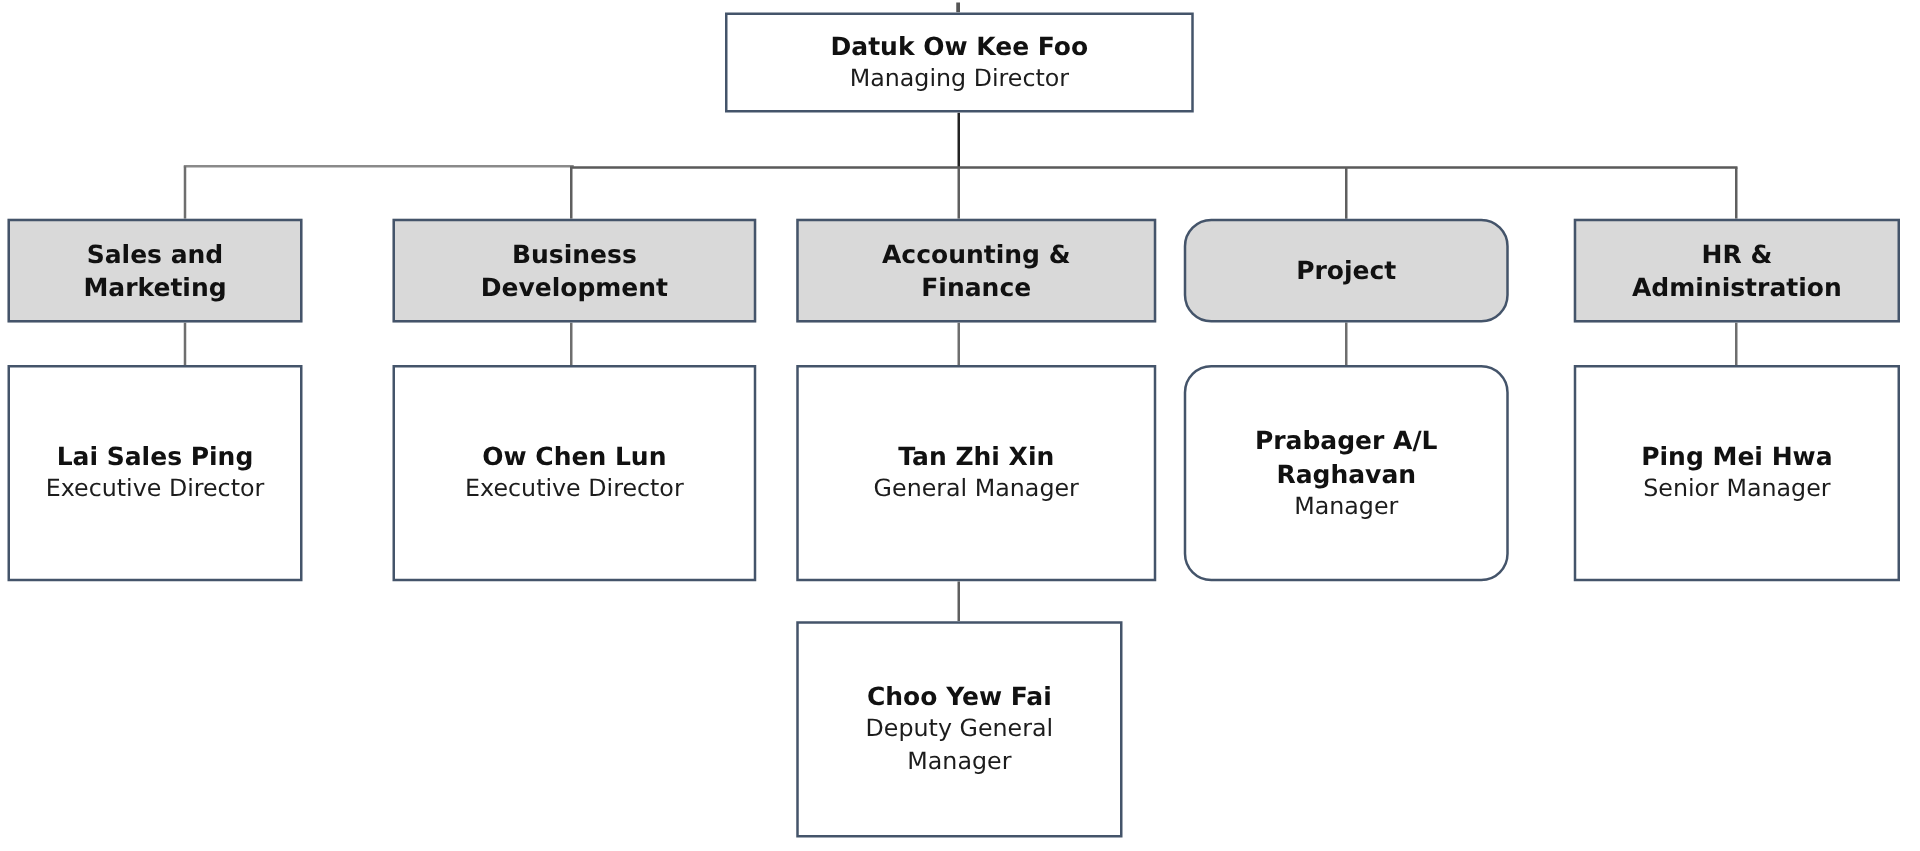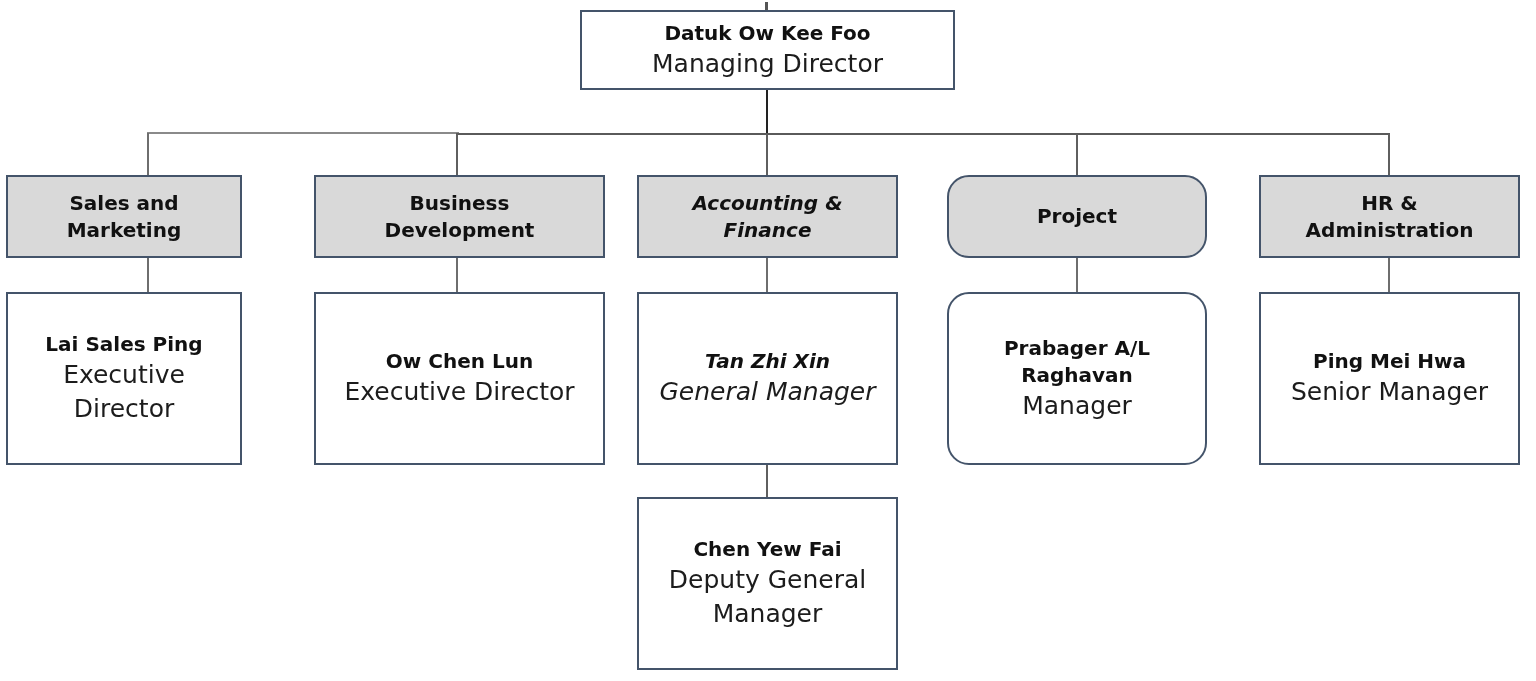--- a/index.html
+++ b/index.html
@@ -22,33 +22,33 @@
     justify-content: center;
     text-align: center;
     padding: 4px 8px;
   }
   .root-box  { left: 580px; top: 10px;  width: 375px; height: 80px;  background: #ffffff; }
   .dept-box  { top: 175px;  height: 83px;  background: #d9d9d9; }
   .person-box{ top: 292px;  height: 173px; background: #ffffff; }
   .sub-box   { left: 637px; top: 497px; width: 261px; height: 173px; background: #ffffff; }
   .col1 { left: 6px;   width: 236px; }
   .col2 { left: 314px;  width: 291px; }
-  .col3 { left: 637px;  width: 261px; font-style: italic; }
+  .col3 { left: 637px;  width: 288px; }
   .col4 { left: 947px;  width: 260px; border-radius: 22px; }
   .col5 { left: 1259px; width: 261px; }
   .bold-label, .person-name {
     font-weight: bold;
     font-size: 20px;
     color: #111111;
     line-height: 1.35;
     white-space: pre-line;
   }
   .person-title {
     font-weight: normal;
-    font-size: 25px;
+    font-size: 19px;
     color: #1c1c1c;
     line-height: 1.35;
     white-space: pre-line;
   }
   .line { position: absolute; }
   
   .stub-top      { left: 765px;  top: 2px;   width: 3px;    height: 8px;  background: #555555; }
   .v-root        { left: 766px;  top: 90px;  width: 2px;    height: 44px; background: #222222; }
   .h-main-left   { left: 147px;  top: 132px; width: 312px;  height: 2px;  background: #8a8a8a; }
   .h-main-right  { left: 456px;  top: 133px; width: 934px;  height: 2px;  background: #5a5a5a; }
@@ -126,18 +126,18 @@
     <div class="person-name">Prabager A/L
 Raghavan</div>
     <div class="person-title">Manager</div>
   </div>
   <div class="box person-box col5">
     <div class="person-name">Ping Mei Hwa</div>
     <div class="person-title">Senior Manager</div>
   </div>
 
   <div class="box sub-box">
-    <div class="person-name">Chen Yew Fai</div>
+    <div class="person-name">Choo Yew Fai</div>
     <div class="person-title">Deputy General
 Manager</div>
   </div>
 
 </div>
 
 </body></html>

